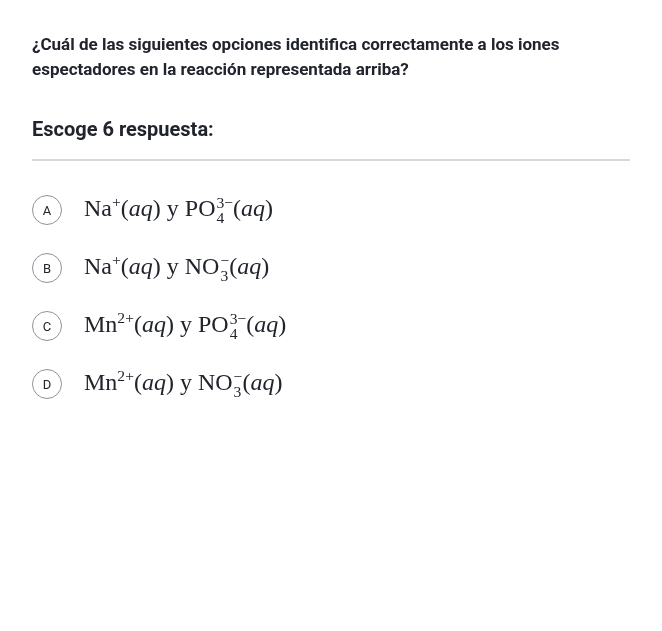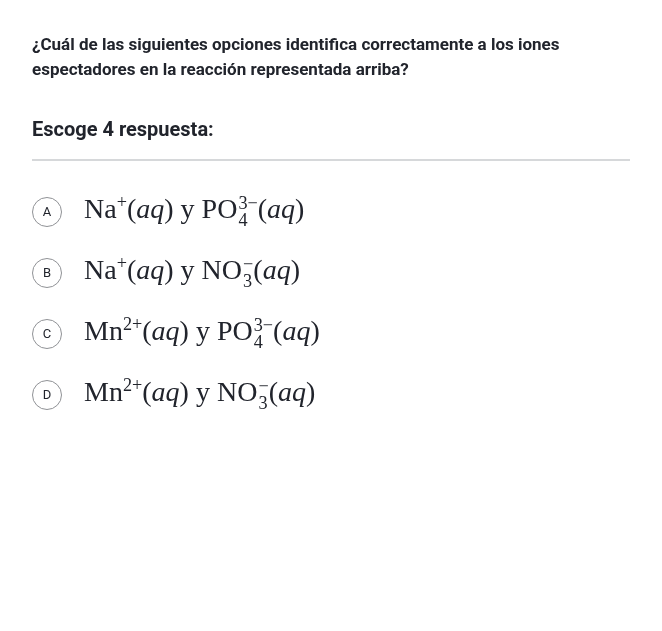--- a/index.html
+++ b/index.html
@@ -45,21 +45,21 @@
     align-items: center;
     justify-content: center;
     font-size: 13px;
     color: #21242c;
     font-weight: 400;
     flex-shrink: 0;
     font-family: -apple-system, BlinkMacSystemFont, "Segoe UI", Roboto, Arial, sans-serif;
   }
   .formula {
     font-family: "Times New Roman", Times, serif;
-    font-size: 28px;
+    font-size: 24px;
     line-height: 1;
     white-space: nowrap;
   }
   .formula .rm { font-style: normal; }
   .formula .it { font-style: italic; }
   .formula sup { font-size: 0.65em; vertical-align: super; line-height: 0; }
   .formula .subsup {
     display: inline-flex;
     flex-direction: column;
     vertical-align: middle;
@@ -67,21 +67,21 @@
     font-size: 0.65em;
     padding-left:1px;
   }
   .formula .subsup span { display:block; }
 </style>
 </head>
 <body>
 
 <div class="question">¿Cuál de las siguientes opciones identifica correctamente a los iones espectadores en la reacción representada arriba?</div>
 
-<div class="prompt">Escoge 4 respuesta:</div>
+<div class="prompt">Escoge 6 respuesta:</div>
 
 <hr class="divider">
 
 <div class="options">
 
   <div class="option">
     <div class="badge">A</div>
     <div class="formula">
       <span class="rm">Na</span><sup>+</sup><span class="rm">(</span><span class="it">aq</span><span class="rm">)</span>
       <span class="rm">y</span>

